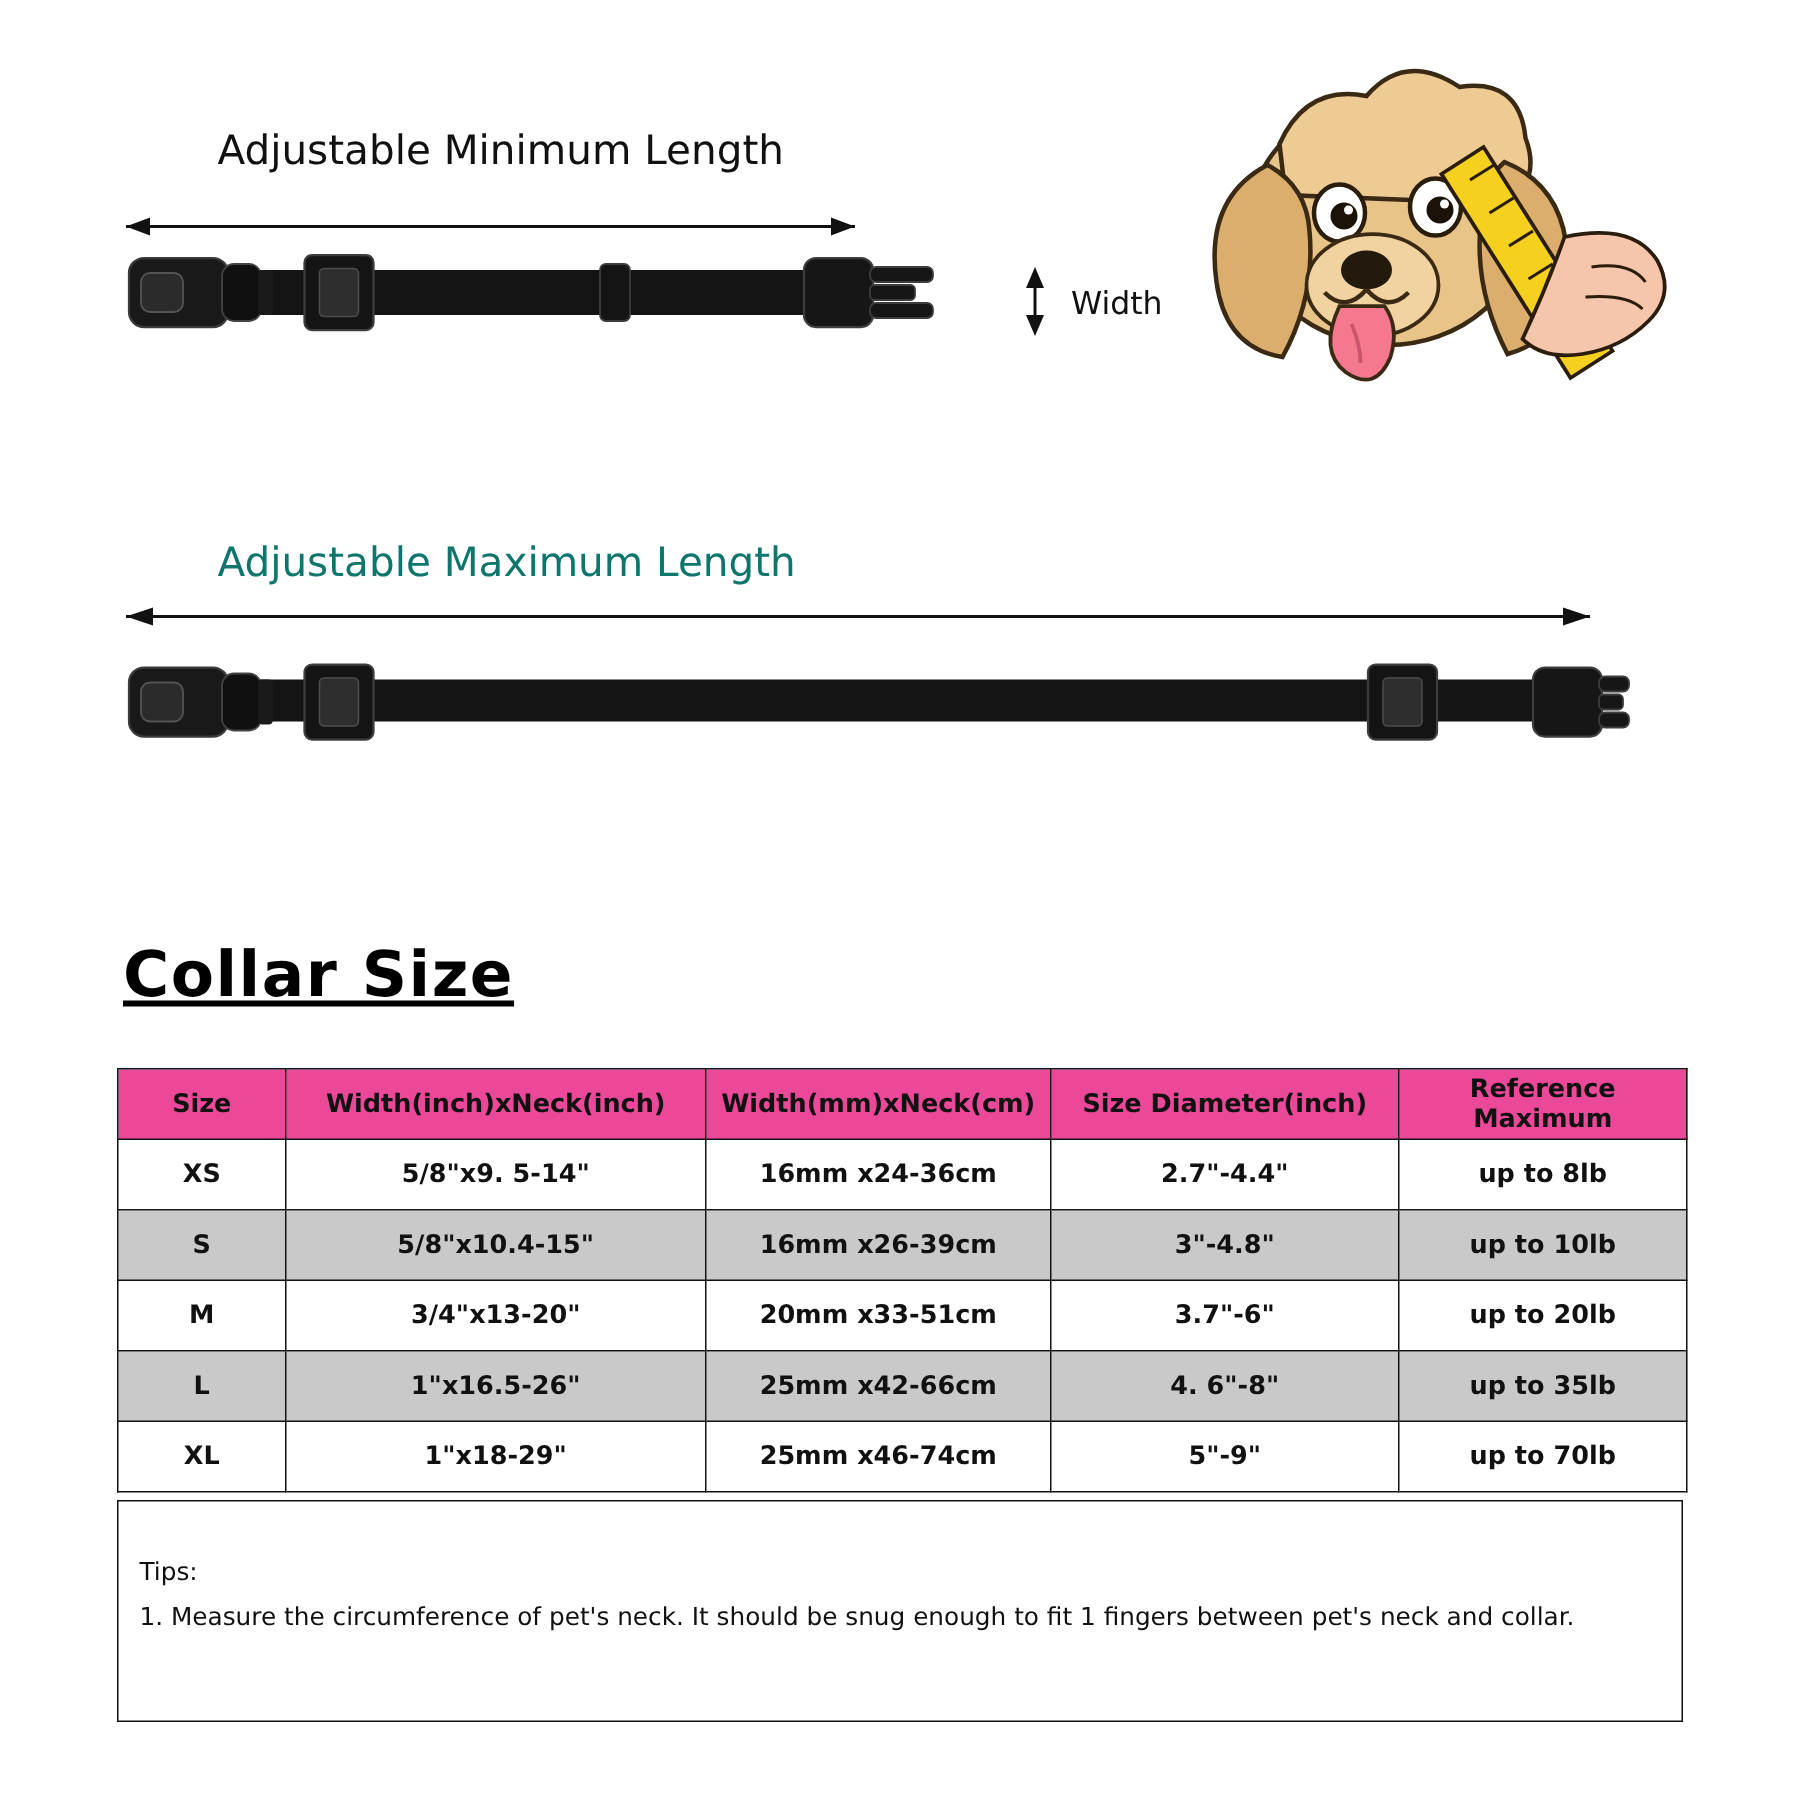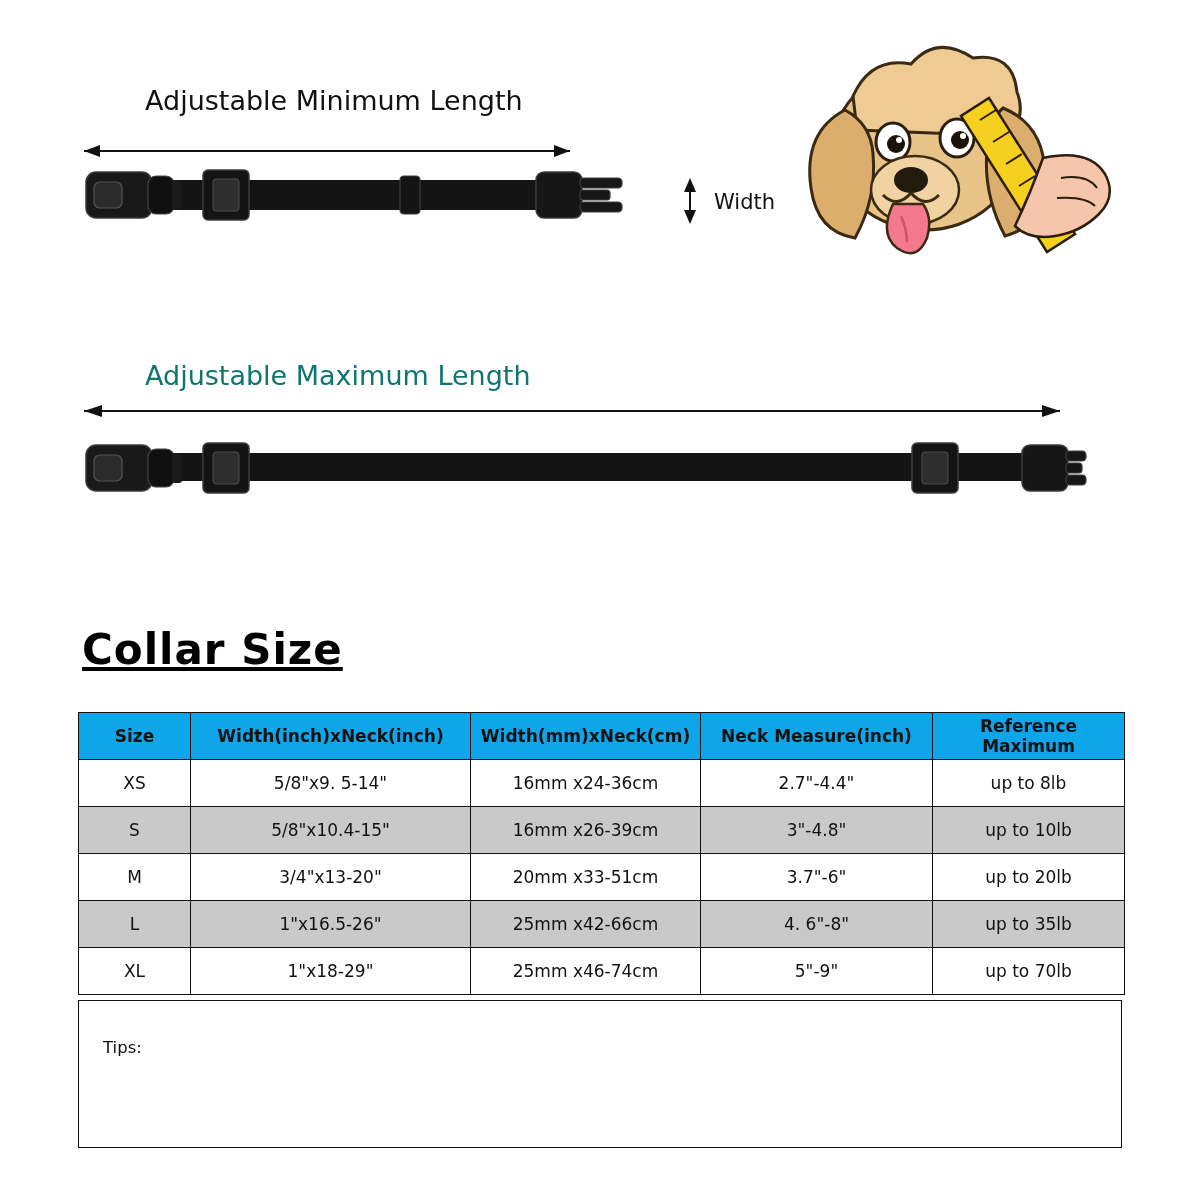--- a/index.html
+++ b/index.html
@@ -81,45 +81,45 @@
   }
   table.size-table th,
   table.size-table td {
     border: 1px solid #111;
     text-align: center;
     font-size: 17px;
     font-family: "DejaVu Sans", sans-serif;
     color: #111;
     height: 46px;
     padding: 0 4px;
-    font-weight: normal;
+    font-weight: bold;
   }
   table.size-table thead th {
-    background: #0ea5e9;
+    background: #ec4899;
     font-weight: bold;
     font-size: 17px;
   }
   table.size-table tbody tr.shaded td {
     background: #c9c9c9;
   }
   col.c-size { width: 112px; }
   col.c-wi   { width: 280px; }
   col.c-wm   { width: 230px; }
   col.c-nd   { width: 232px; }
   col.c-rw   { width: 192px; }
 
   .tips-box {
     position: absolute;
     left: 78px;
     top: 1000px;
     width: 1044px;
     height: 148px;
     border: 1px solid #111;
     box-sizing: border-box;
-    padding: 32px 16px 0 24px;
+    padding: 32px 16px 0 14px;
   }
   .tips-line {
     font-size: 16.5px;
     line-height: 30px;
     color: #111;
     font-family: "DejaVu Sans", sans-serif;
   }
 
   
   .dog-wrap {
@@ -267,21 +267,21 @@
           <col class="c-wi">
           <col class="c-wm">
           <col class="c-nd">
           <col class="c-rw">
       </colgroup>
       <thead>
         <tr>
           <th>Size</th>
           <th>Width(inch)xNeck(inch)</th>
           <th>Width(mm)xNeck(cm)</th>
-          <th>Neck Measure(inch)</th>
+          <th>Size Diameter(inch)</th>
           <th>Reference Maximum</th>
         </tr>
       </thead>
       <tbody>
         <tr>
           <td>XS</td>
           <td>5/8"x9. 5-14"</td>
           <td>16mm x24-36cm</td>
           <td>2.7"-4.4"</td>
           <td>up to 8lb</td>
@@ -313,15 +313,16 @@
           <td>25mm x46-74cm</td>
           <td>5"-9"</td>
           <td>up to 70lb</td>
         </tr>
       </tbody>
     </table>
   </div>
 
   <div class="tips-box">
     <div class="tips-line">Tips:</div>
+    <div class="tips-line">1. Measure the circumference of pet's neck. It should be snug enough to fit 1 fingers between pet's neck and collar.</div>
   </div>
 
 </div>
 
 </body></html>

